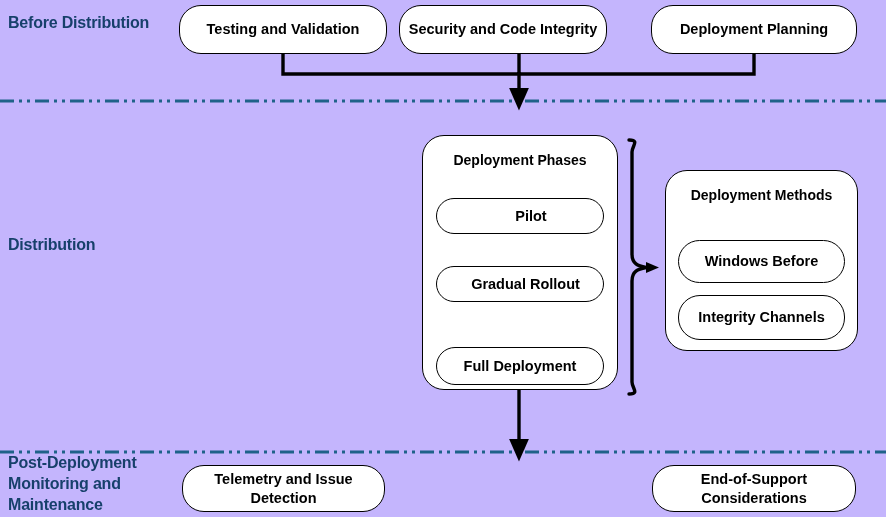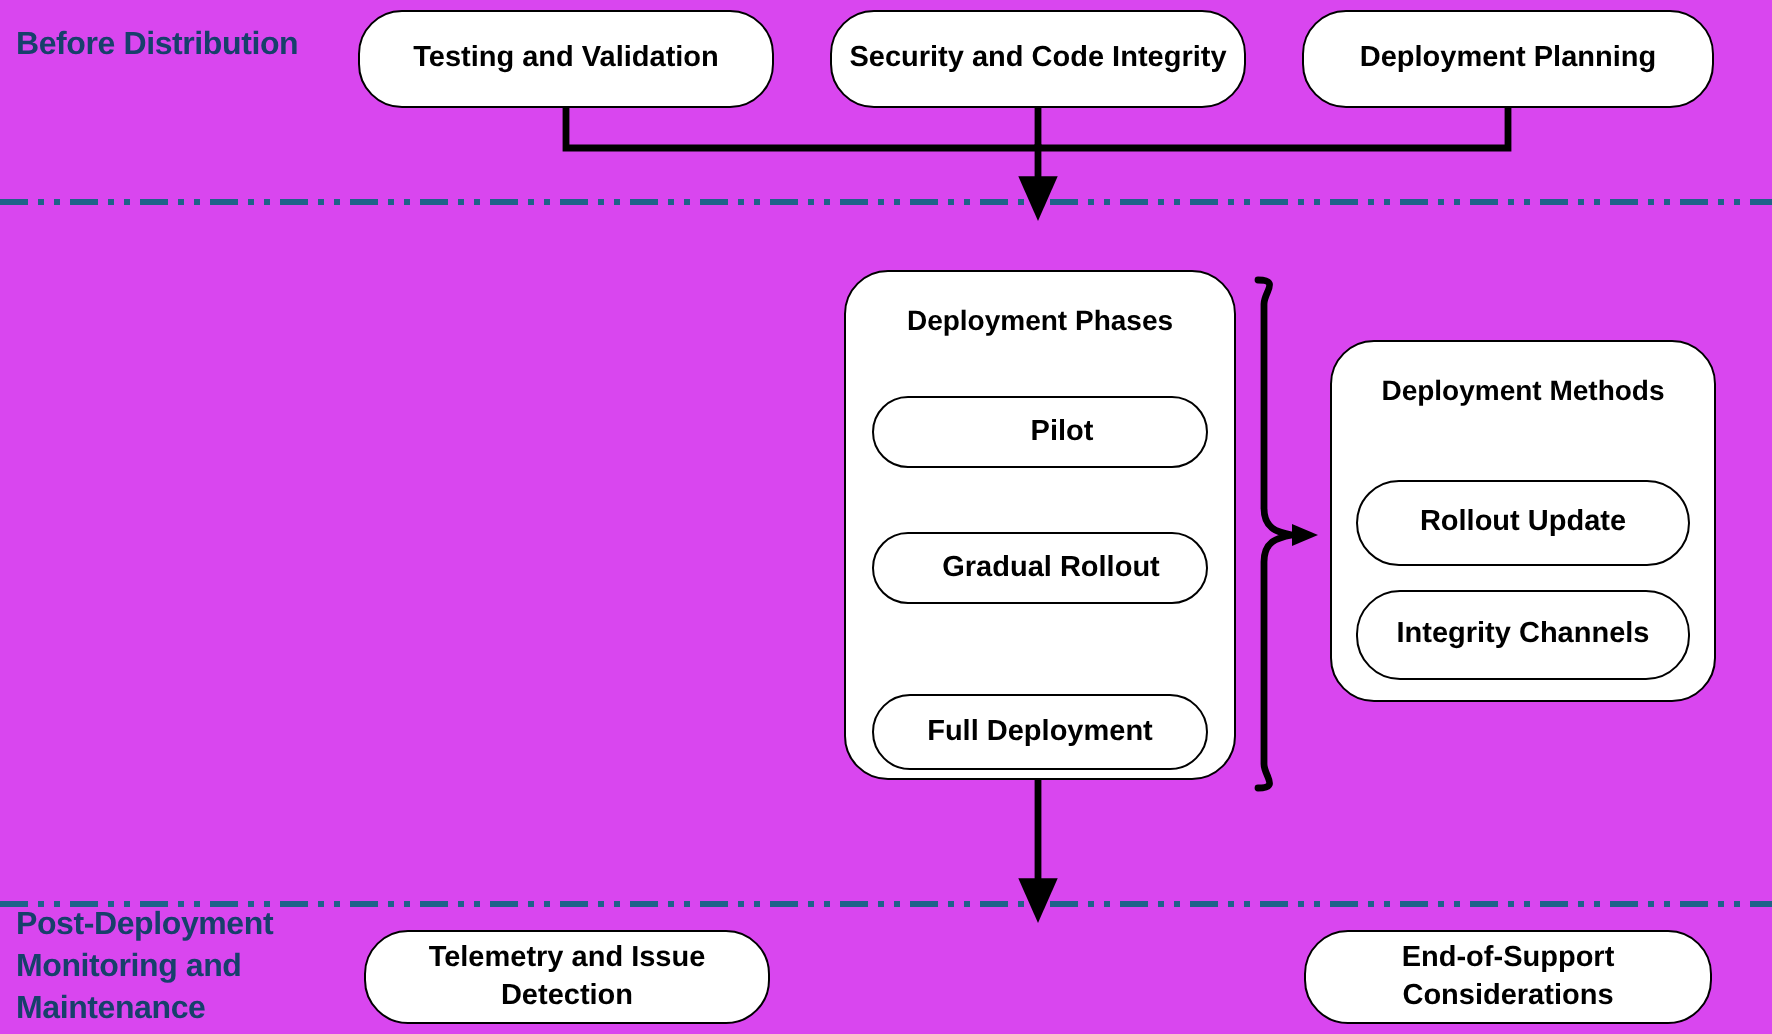--- a/index.html
+++ b/index.html
@@ -7,21 +7,21 @@
     padding: 0;
     background: #ffffff;
   }
   body {
     font-family: "Liberation Sans", sans-serif;
   }
   #canvas {
     position: relative;
     width: 886px;
     height: 517px;
-    background: #d946ef;
+    background: #c4b5fd;
     overflow: hidden;
   }
   
   .section-label {
     position: absolute;
     color: #17406B;
     font-weight: bold;
     font-size: 16px;
     line-height: 21px;
     font-family: "Liberation Sans", sans-serif;
@@ -45,21 +45,21 @@
     font-weight: bold;
     font-size: 14.5px;
     line-height: 19px;
     color: #000000;
     font-family: "Liberation Sans", sans-serif;
     padding: 0 6px;
   }
 
   
   #node-testing   { left: 179px; top: 5px;  width: 208px; height: 49px; }
-  #node-security  { left: 415px; top: 5px;  width: 208px; height: 49px; text-align: right; }
+  #node-security  { left: 399px; top: 5px;  width: 208px; height: 49px; text-align: right; }
   #node-planning  { left: 651px; top: 5px;  width: 206px; height: 49px; }
 
   
   #group-phases {
     position: absolute;
     left: 422px; top: 135px; width: 196px; height: 255px;
     box-sizing: border-box;
     border: 1.7px solid #000000;
     border-radius: 22px;
     background: #ffffff;
@@ -143,20 +143,21 @@
              L632,254
              C632,264 638,266 646,267.5
              C638,269 632,271 632,281
              L632,382
              C632,388 640,394 629,394" fill="none" stroke="#000000" stroke-width="3.4" stroke-linecap="round" stroke-linejoin="round"></path>
     <path d="M646,262 L659,267.5 L646,273 z" fill="#000000"></path>
   </svg>
 
   <div class="section-label" id="label-before">Before Distribution</div>
 
+  <div class="section-label" id="label-distribution">Distribution</div>
 
   <div class="section-label" id="label-post">Post-Deployment Monitoring and Maintenance</div>
 
   <div class="node" id="node-testing">Testing and Validation</div>
 
   <div class="node" id="node-security">Security and Code Integrity</div>
 
   <div class="node" id="node-planning">Deployment Planning</div>
 
   <div id="group-phases">
@@ -166,21 +167,21 @@
   <div class="node" id="node-pilot">Pilot</div>
 
   <div class="node" id="node-gradual">Gradual Rollout</div>
 
   <div class="node" id="node-full">Full Deployment</div>
 
   <div id="group-methods">
     <div class="group-title" id="methods-title">Deployment Methods</div>
   </div>
 
-  <div class="node" id="node-winupdate">Rollout Update</div>
+  <div class="node" id="node-winupdate">Windows Before</div>
 
   <div class="node" id="node-publisher">Integrity Channels</div>
 
   <div class="node" id="node-telemetry">Telemetry and Issue Detection</div>
 
 
   <div class="node" id="node-eos">End-of-Support Considerations</div>
 
 </div>
 

